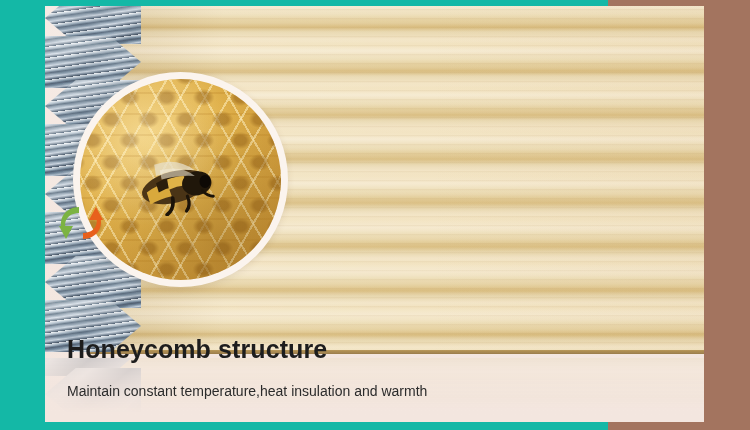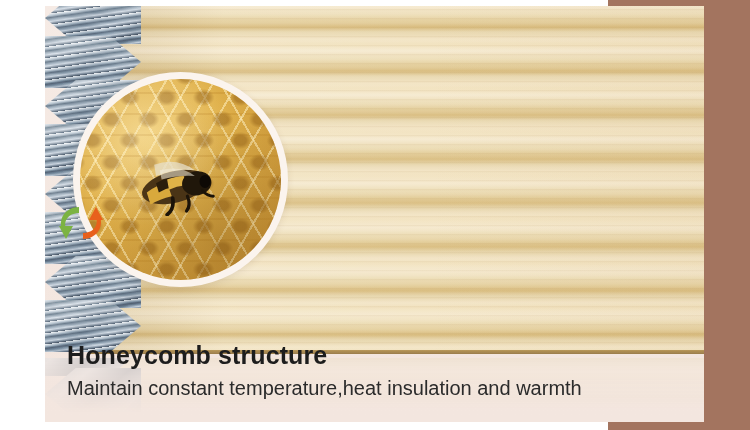--- a/index.html
+++ b/index.html
@@ -4,21 +4,21 @@
 <style>
   * { margin:0; padding:0; box-sizing:border-box; }
   html,body { width:750px; height:430px; overflow:hidden; }
   body {
     font-family:"Liberation Sans", sans-serif;
     background:#a3745f;
   }
   #banner {
     position:relative;
     width:608px; height:430px;
-    background:#ffffff;
+    background:#14b8a6;
   }
   
   #stage {
     position:absolute;
     left:45px; top:6px;
     width:659px; height:416px;
     background:#f5e9e3;
     overflow:hidden;
   }
   
@@ -178,22 +178,22 @@
   }
   #title {
     font-size:25px;
     font-weight:bold;
     color:#1d1d1d;
     letter-spacing:.1px;
     line-height:1.15;
     white-space:nowrap;
   }
   #subtitle {
-    margin-top:6px;
-    font-size:20px;
+    margin-top:19px;
+    font-size:14px;
     font-weight:normal;
     color:#2b2b2b;
     line-height:1.2;
     white-space:nowrap;
   }
 </style>
 </head>
 <body>
 
 <div id="banner">

